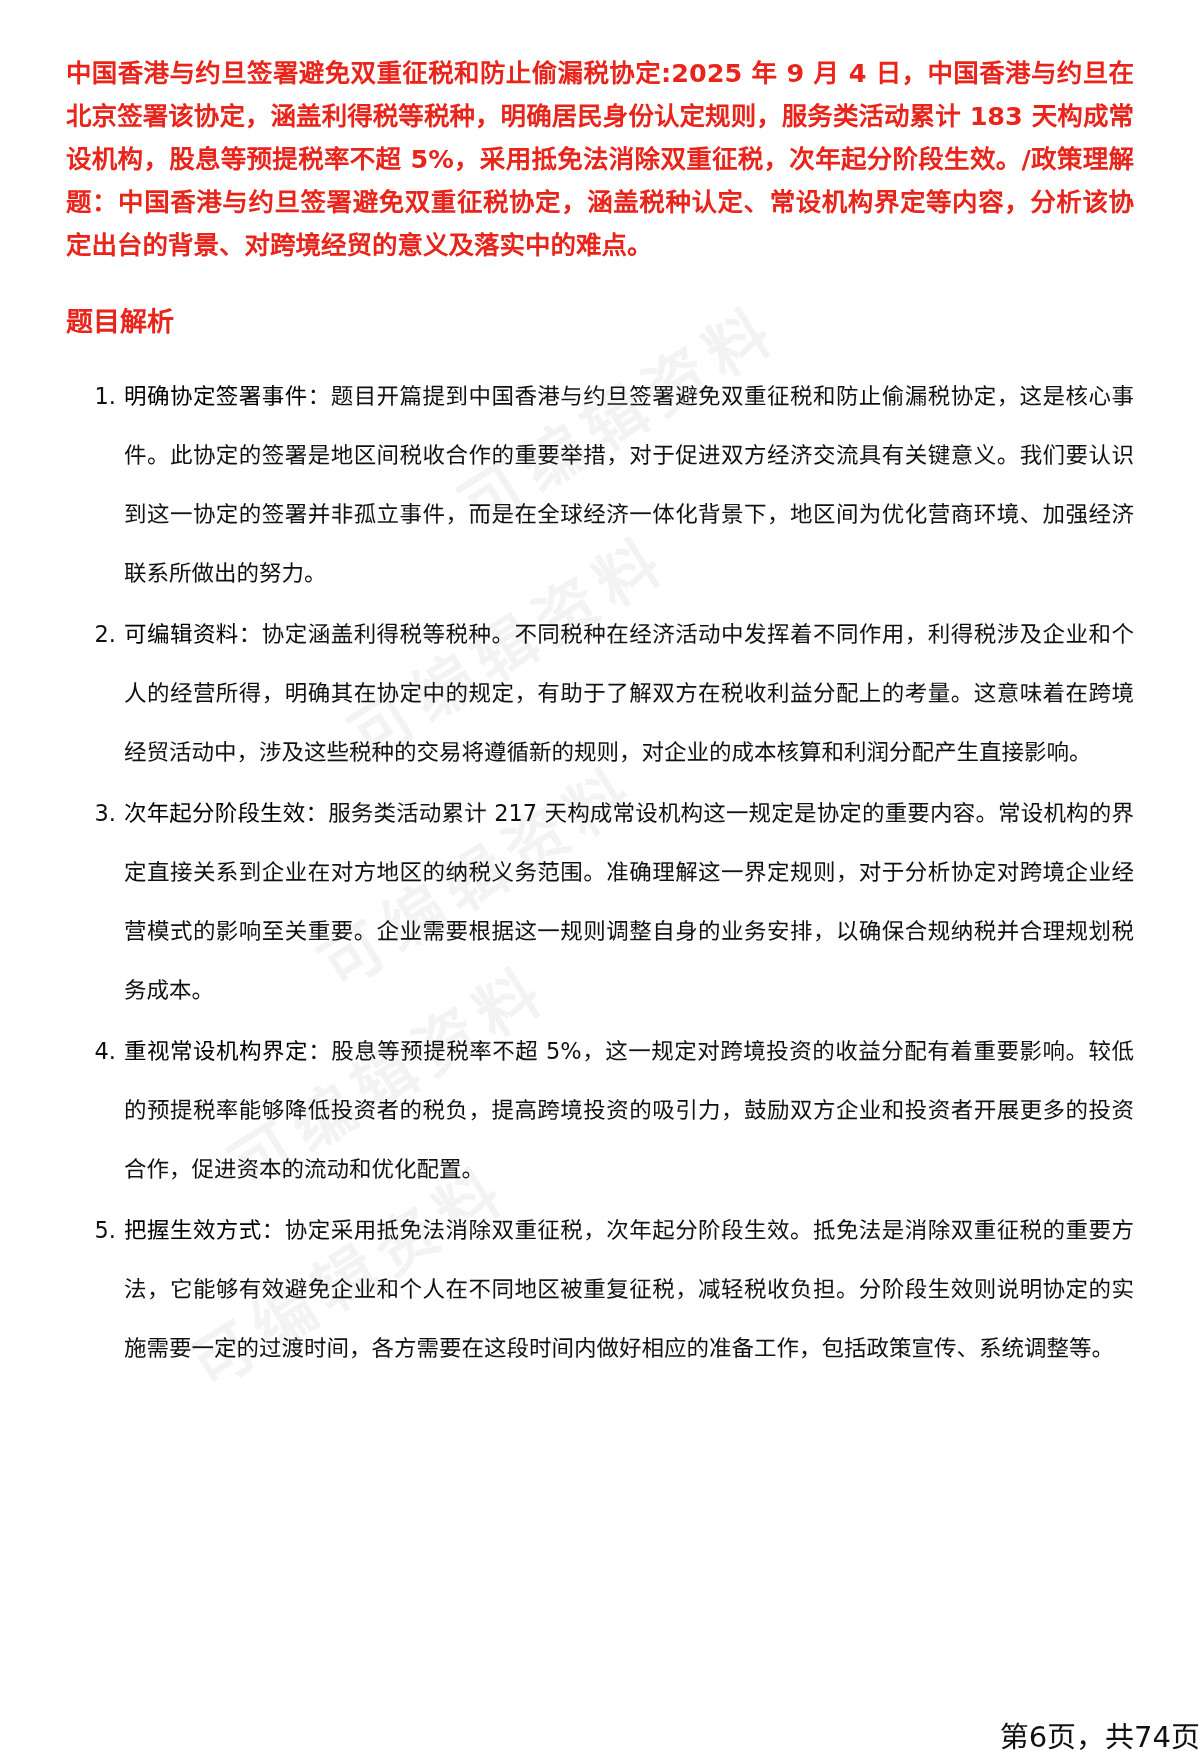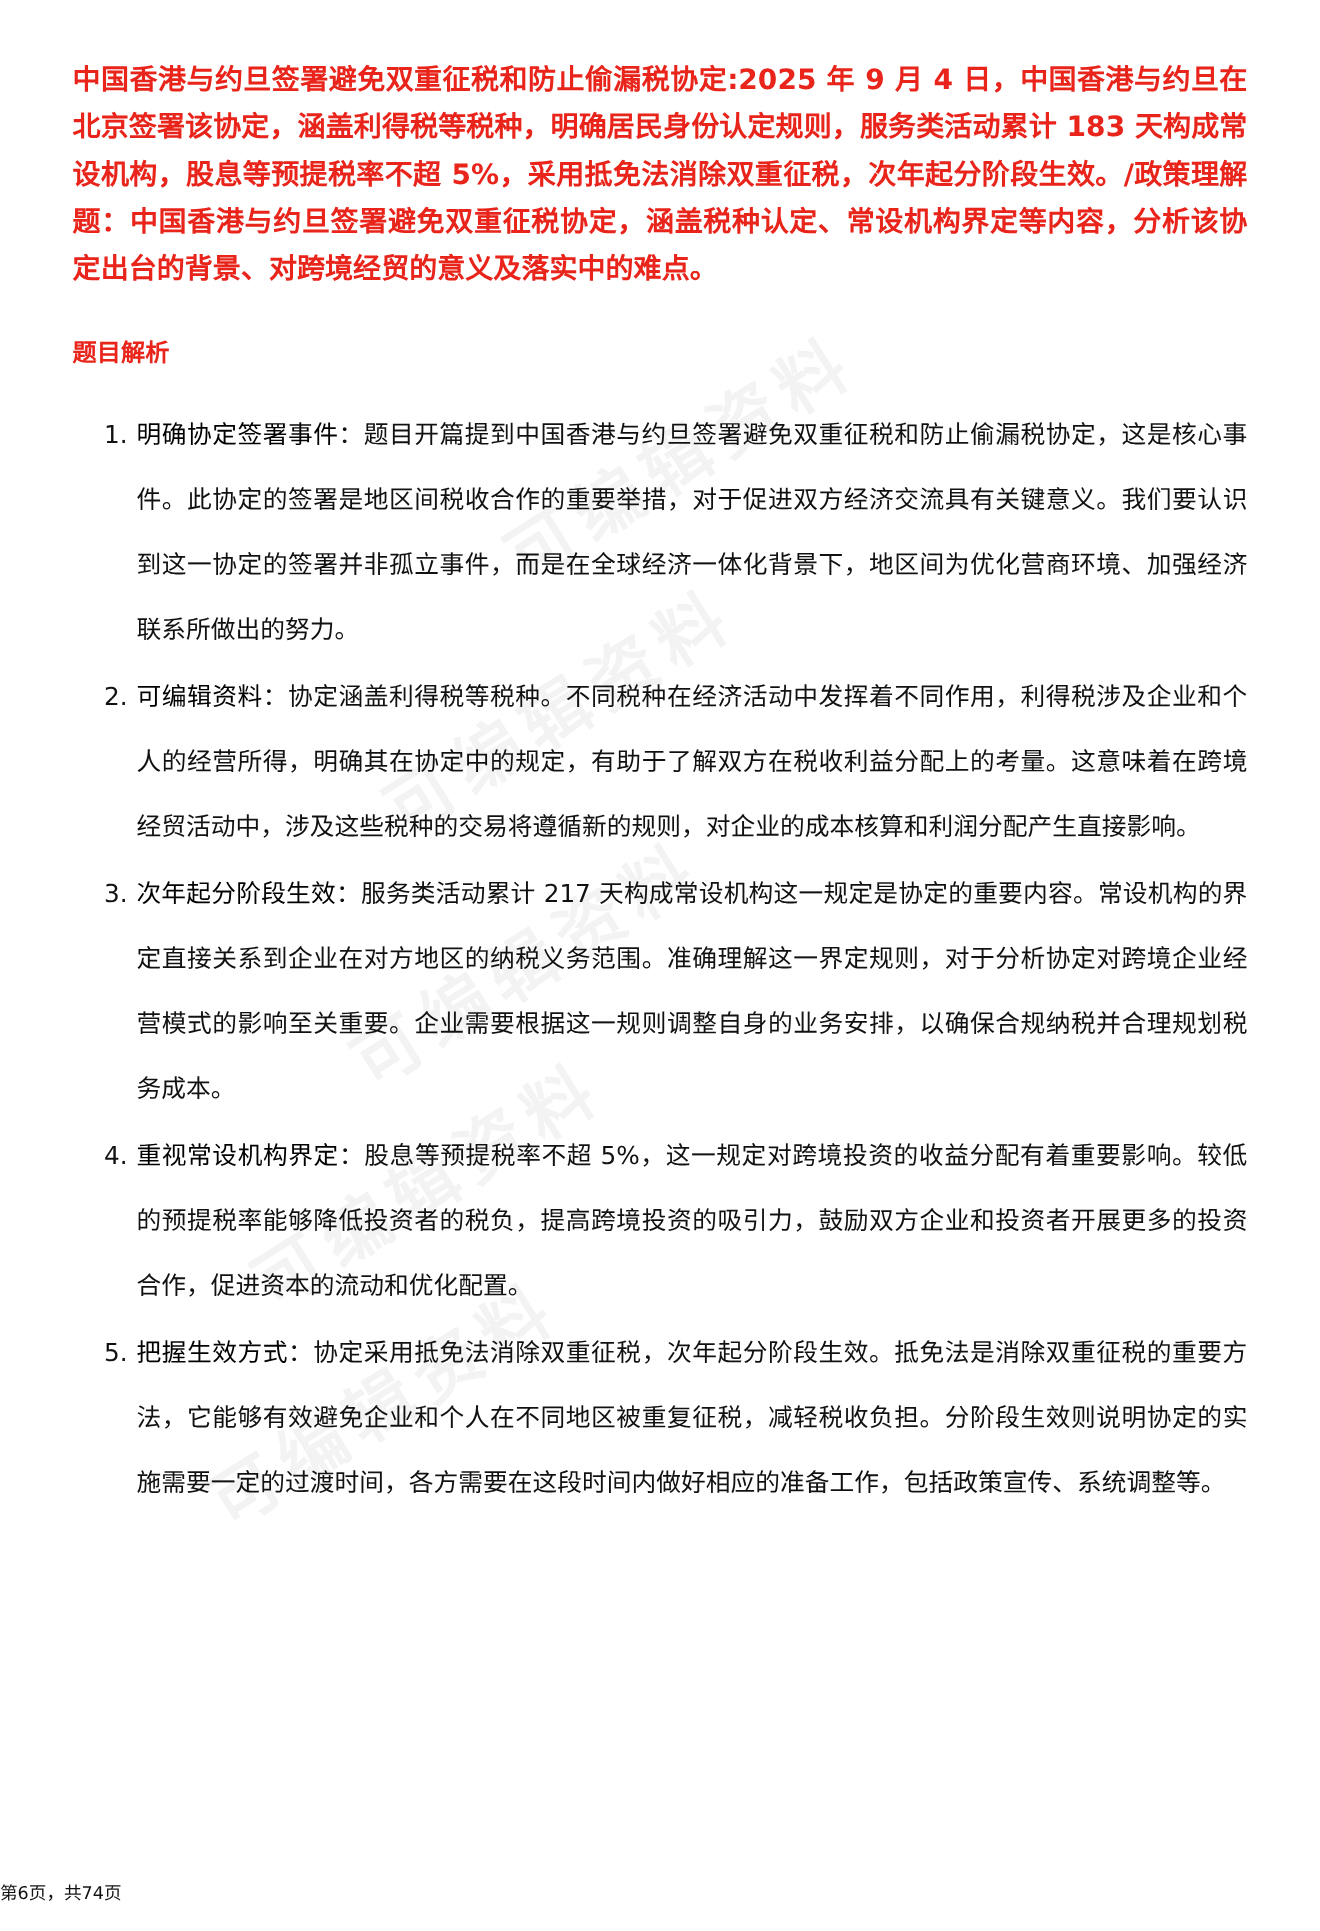--- a/index.html
+++ b/index.html
@@ -59,21 +59,21 @@
     line-height: 43px;
     letter-spacing: 0px;
     text-align: justify;
     text-justify: inter-ideograph;
     margin: 0 0 38px 0;
   }
 
   #section-heading {
     color: #e8241b;
     font-weight: 700;
-    font-size: 22px;
+    font-size: 27px;
     line-height: 34px;
     margin: 0 0 28px 0;
   }
 
   #analysis-list {
     list-style: none;
     margin: 0;
     padding: 0;
   }
   .analysis-item {
@@ -102,23 +102,23 @@
   }
   .item-body {
     font-weight: 400;
     margin-top: 10px;
   }
 
   #page-footer {
     position: absolute;
     left: 0;
     right: 0;
-    bottom: 18px;
-    text-align: left;
-    font-size: 16px;
+    bottom: 2px;
+    text-align: right;
+    font-size: 29px;
     line-height: 32px;
     color: #111111;
     z-index: 1;
   }
 </style>
 </head>
 <body>
 
 <div id="watermark-layer">
   <div class="wm wm-a">可编辑资料</div>

